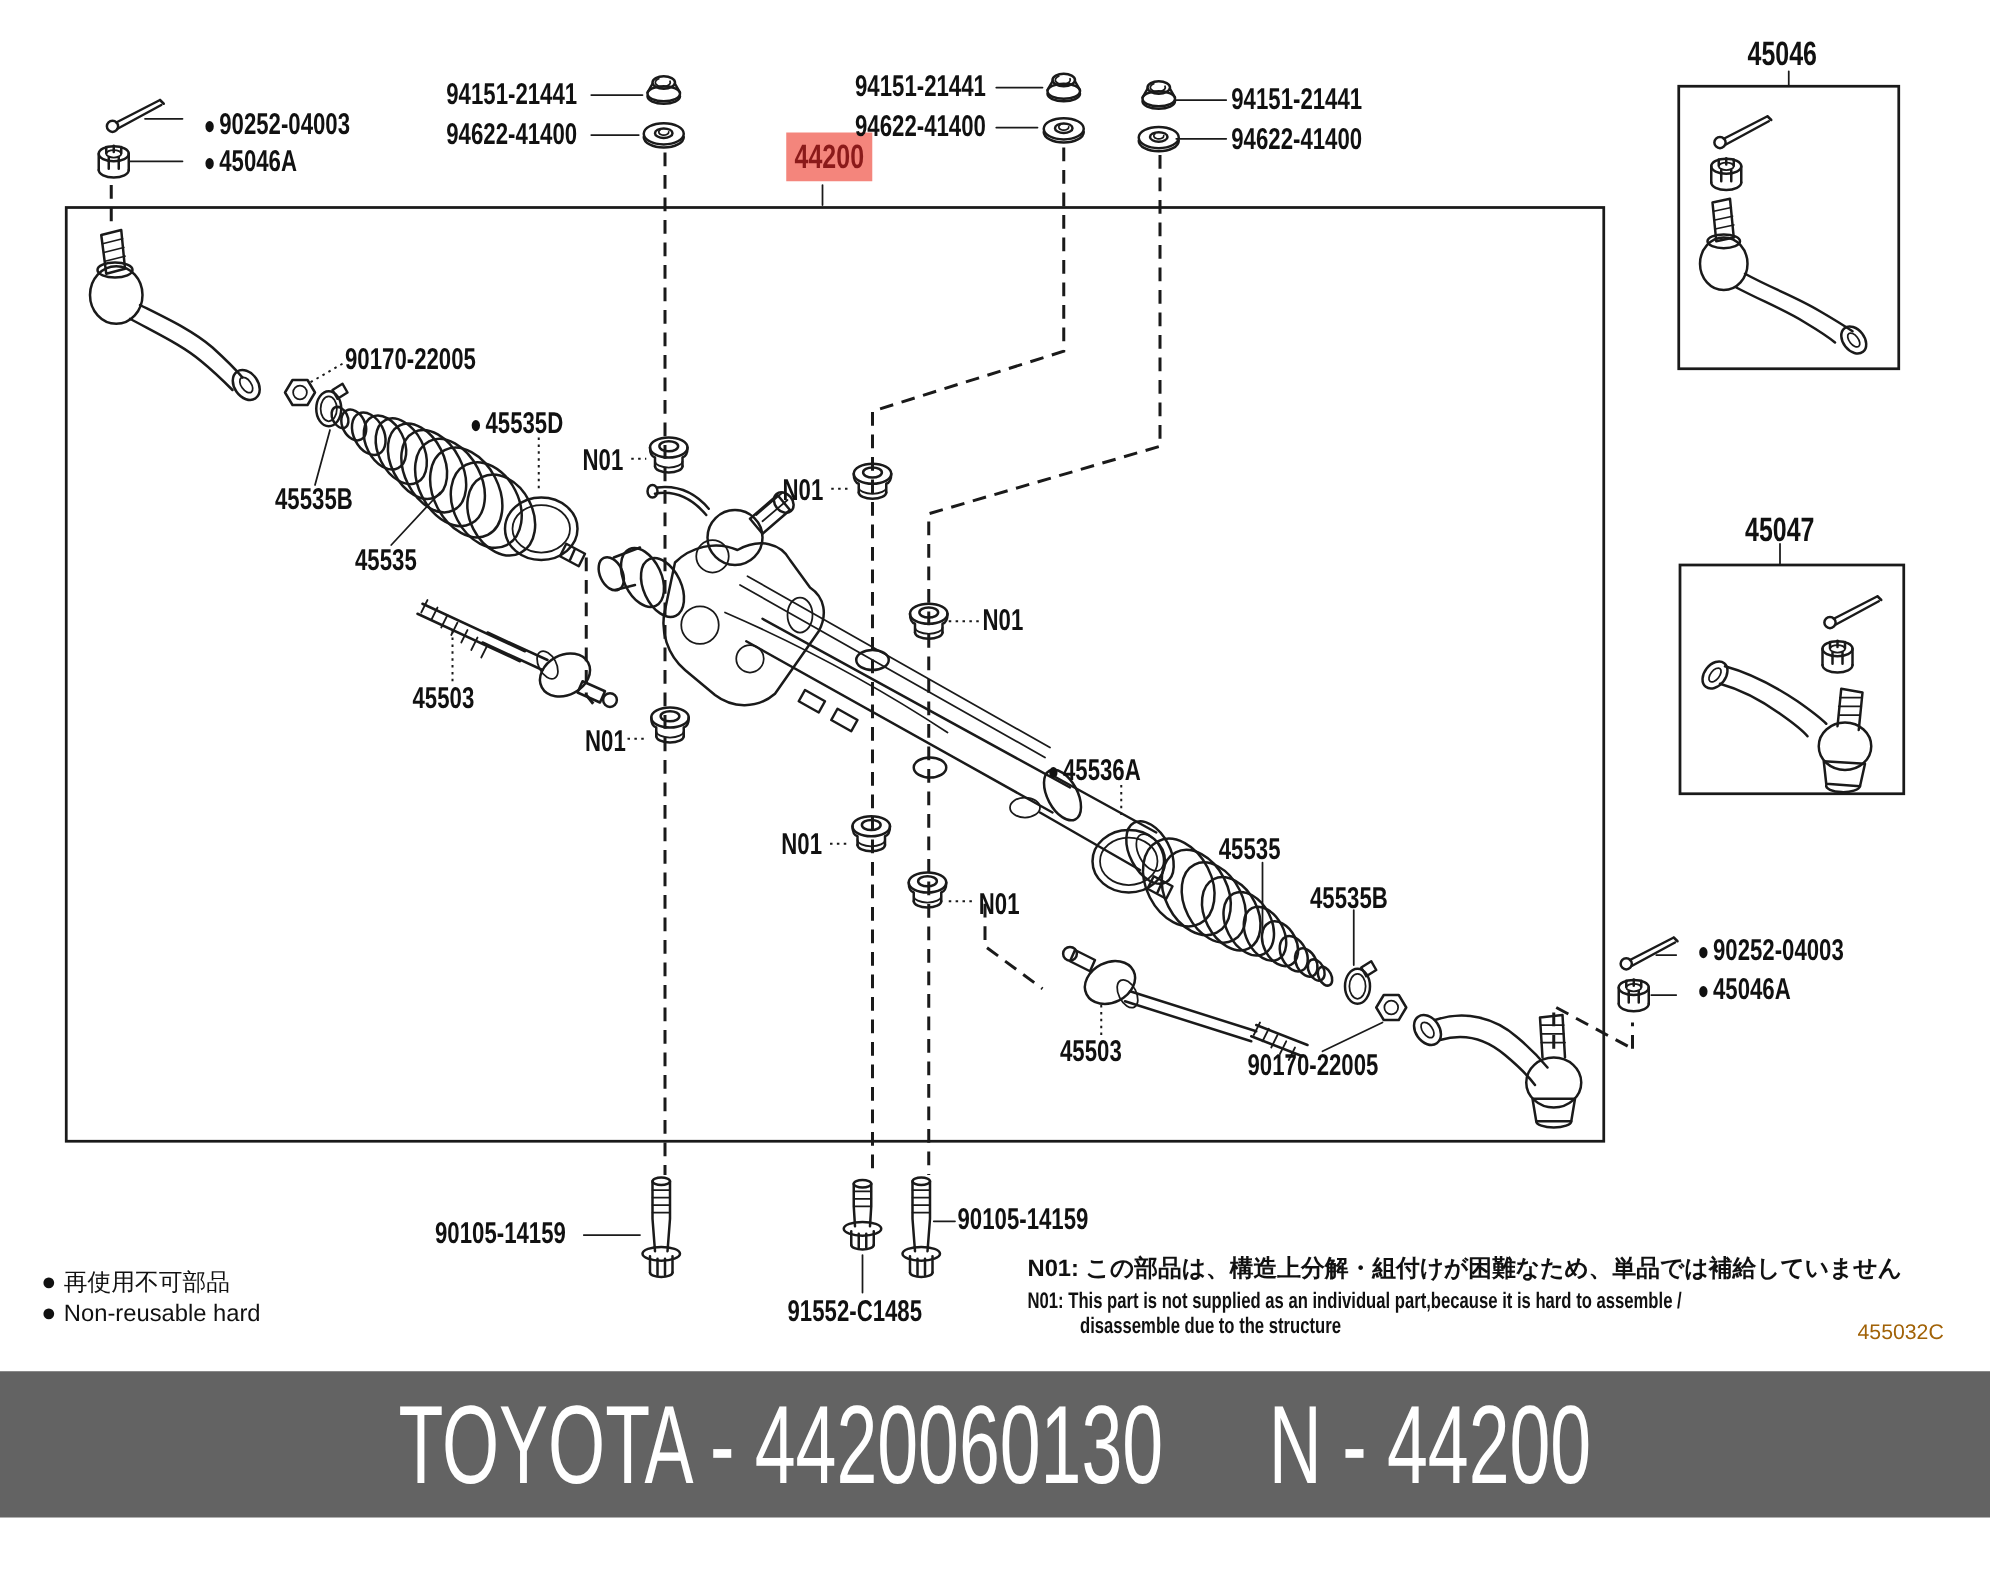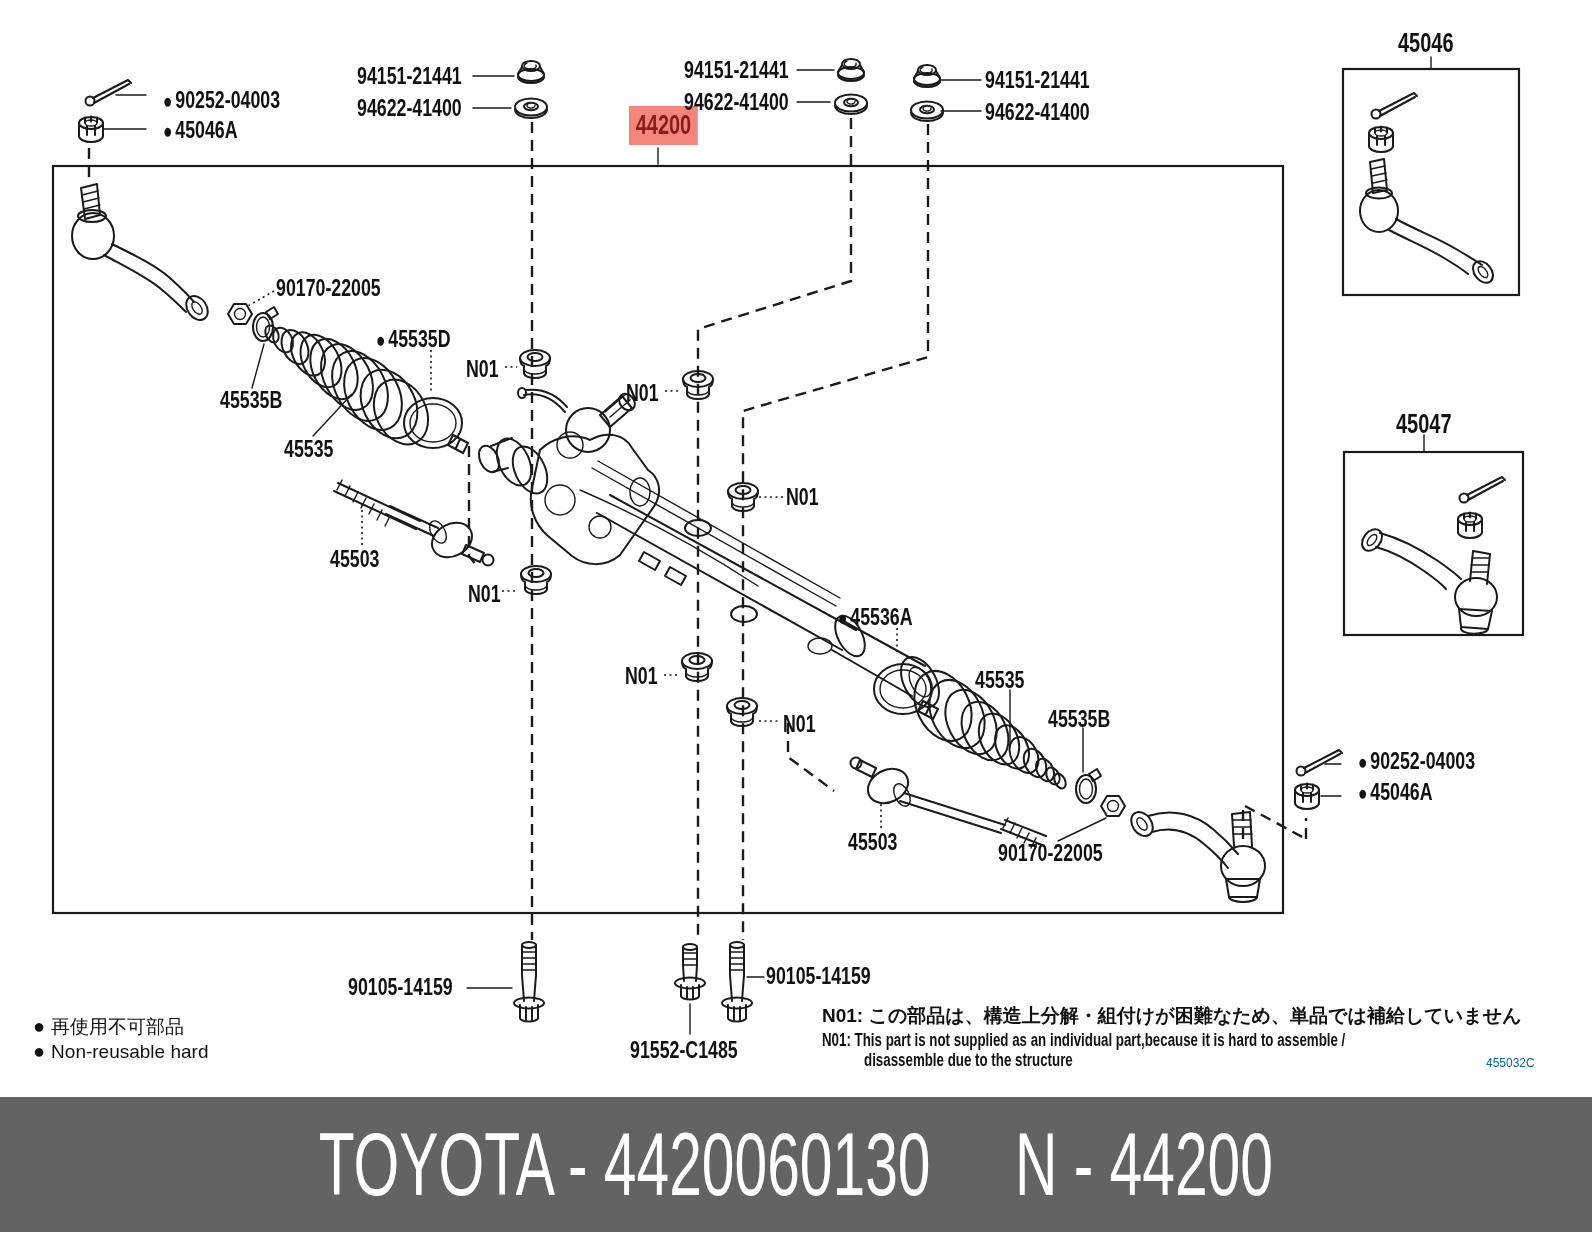--- a/index.html
+++ b/index.html
@@ -14,22 +14,22 @@
   .lbl{position:absolute;font-weight:bold;font-size:24px;line-height:1;color:#111;
        white-space:nowrap;transform:scaleX(.74);transform-origin:0 0;}
   .lbl .blt{font-size:21px;margin-right:4px;}
   .big{font-size:27px;}
   .hl{background:#f4857c;color:#8b1a1a;padding:4px 9px 5px;}
   .note{position:absolute;font-weight:bold;color:#111;white-space:nowrap;line-height:1;}
   .note-jp{font-size:19px;}
   .note-en{font-size:18px;transform:scaleX(.74);transform-origin:0 0;}
   .legend-row{position:absolute;font-weight:normal;font-size:19px;color:#111;white-space:nowrap;line-height:1;}
   .legend-row .blt{font-size:20px;margin-right:6px;}
-  .refcode{position:absolute;font-size:12px;color:#0369a1;white-space:nowrap;}
-  #footer{position:absolute;left:0;top:1097px;width:1592px;height:135px;background:#636363;
+  .refcode{position:absolute;font-size:17px;color:#a16207;white-space:nowrap;}
+  #footer{position:absolute;left:0;top:1097px;width:1592px;height:117px;background:#636363;
           display:flex;align-items:center;justify-content:center;}
   #footer .ftxt{display:flex;gap:128px;color:#fff;font-size:89px;line-height:1;
                 transform:scaleX(.66);transform-origin:50% 50%;white-space:nowrap;}
 </style>
 </head>
 <body>
 
 <div id="stage">
 
   <svg id="art" width="1592" height="1097" viewBox="0 0 1592 1097">

